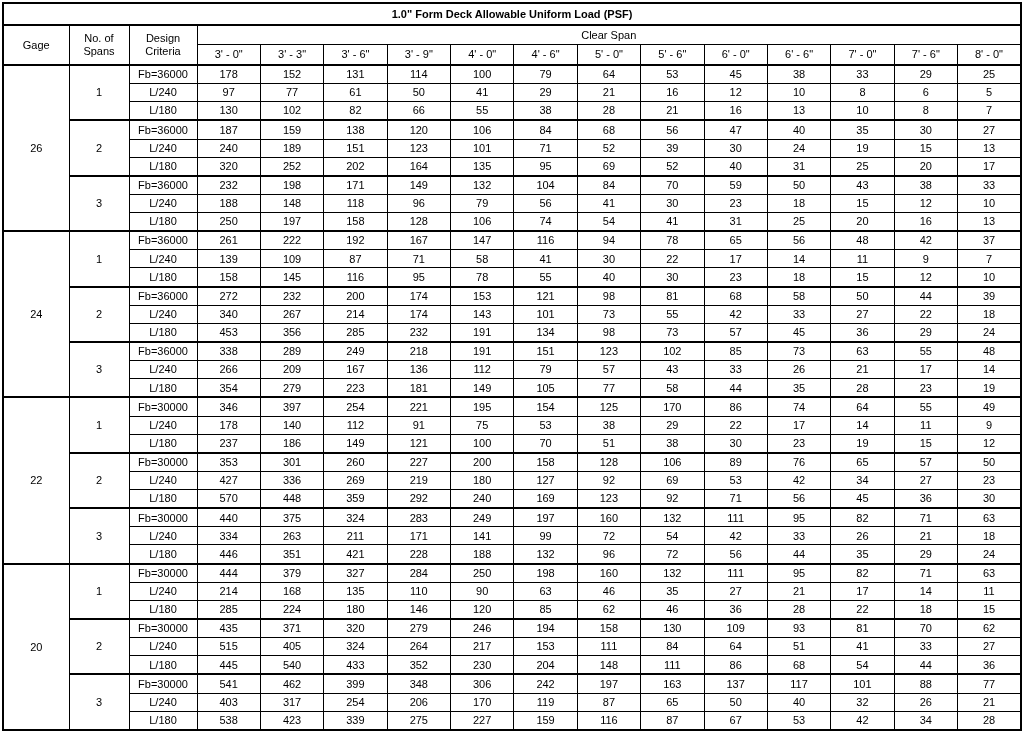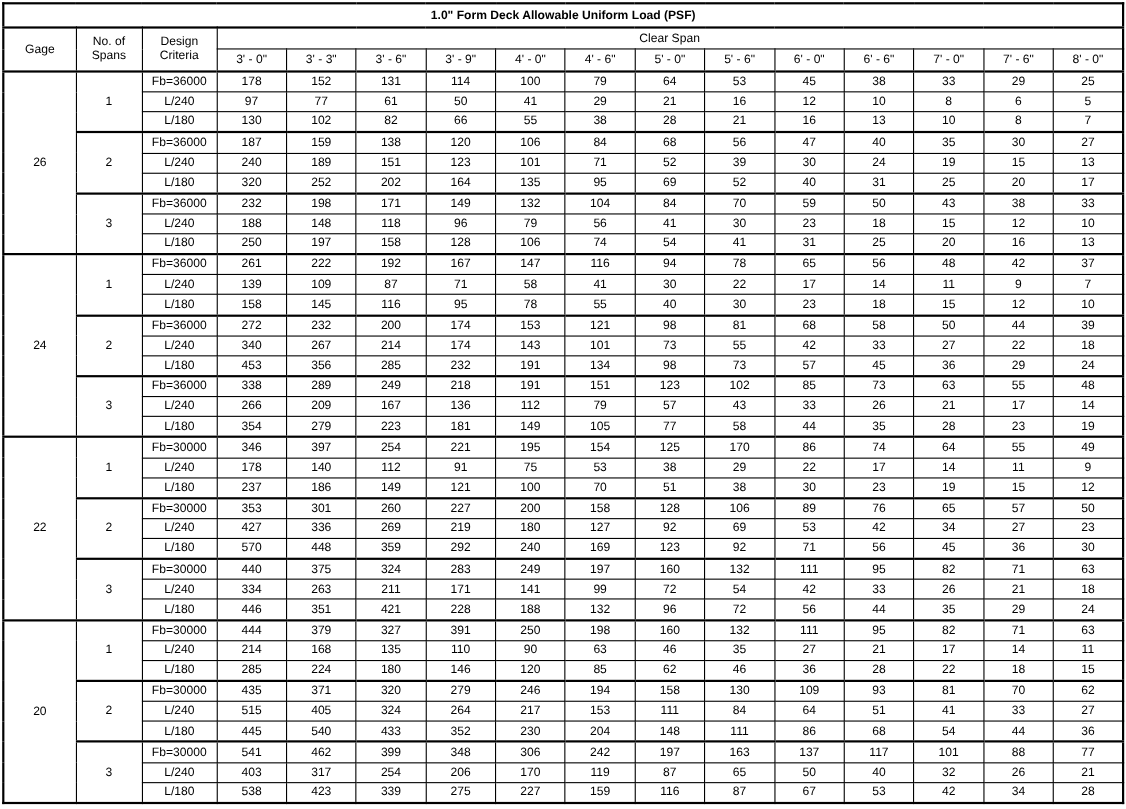--- a/index.html
+++ b/index.html
@@ -531,21 +531,21 @@
           <td>29</td>
           <td>24</td>
         </tr>
         <tr class="group-sep">
           <td rowspan="9" class="gage-cell">20</td>
           <td rowspan="3">1</td>
           <td>Fb=30000</td>
           <td>444</td>
           <td>379</td>
           <td>327</td>
-          <td>391</td>
+          <td>284</td>
           <td>250</td>
           <td>198</td>
           <td>160</td>
           <td>132</td>
           <td>111</td>
           <td>95</td>
           <td>82</td>
           <td>71</td>
           <td>63</td>
         </tr>

